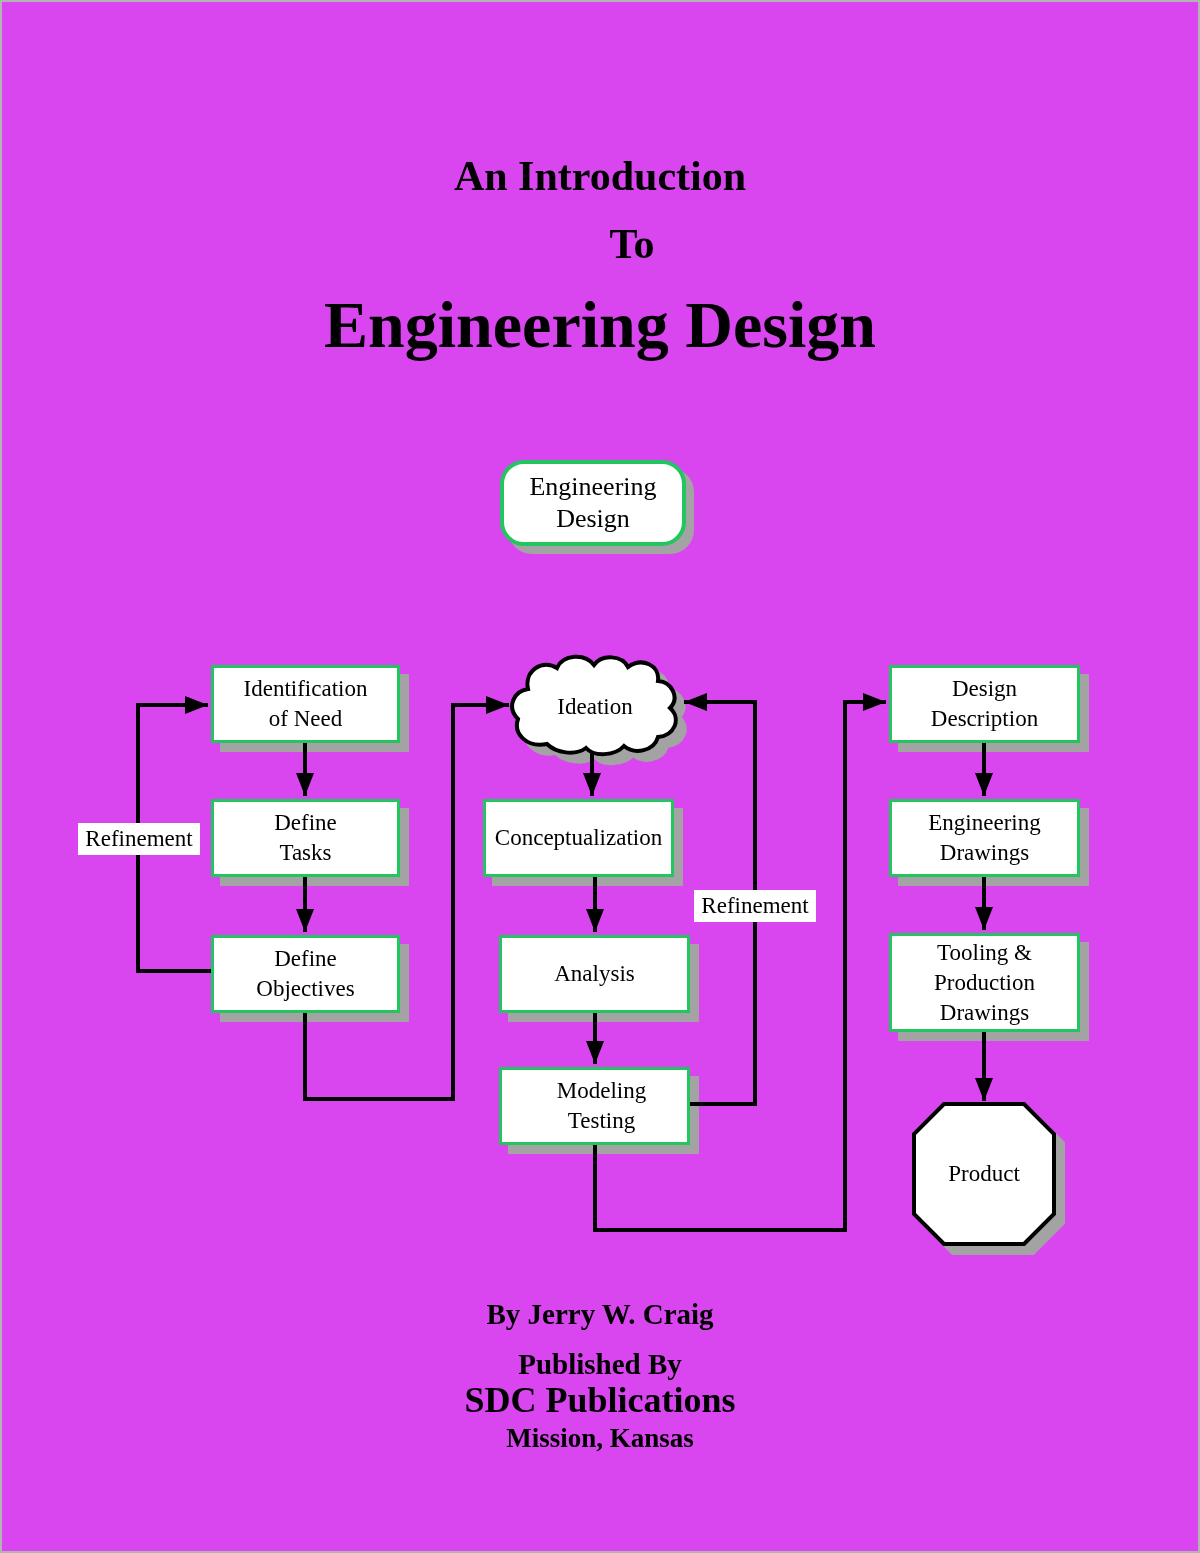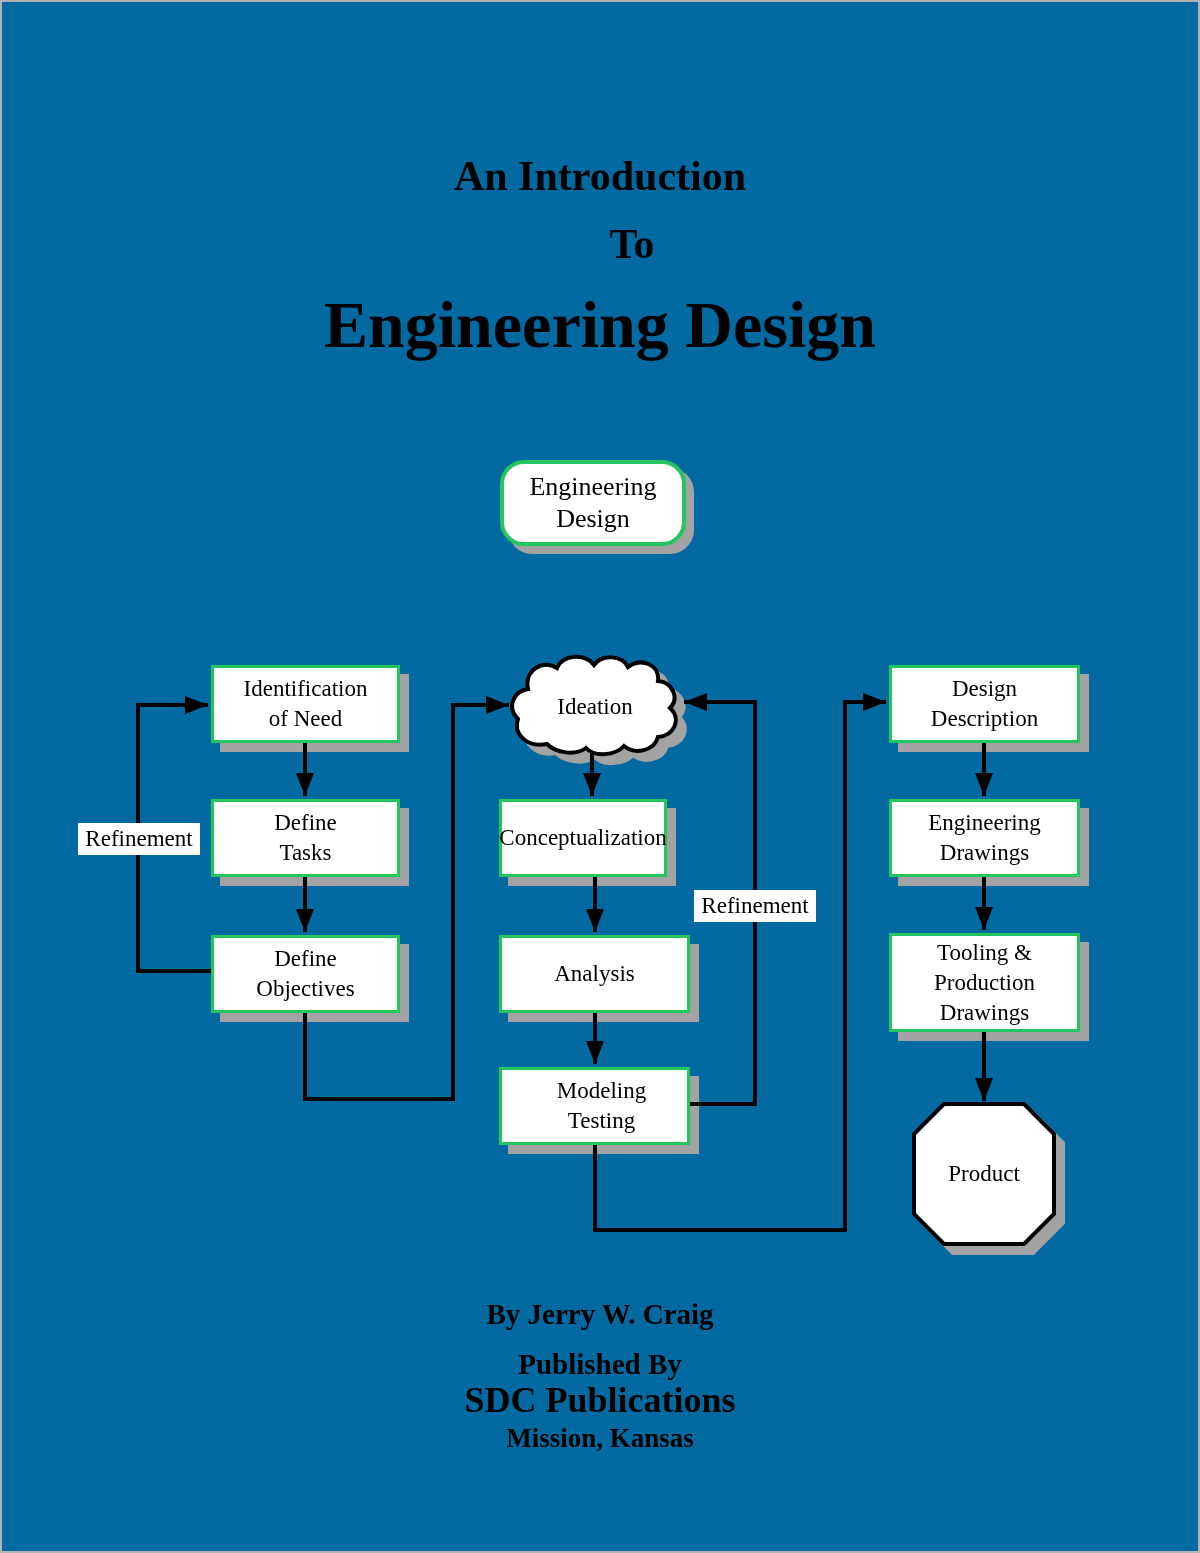--- a/index.html
+++ b/index.html
@@ -1,21 +1,21 @@
 <!DOCTYPE html>
 <html><head>
 <meta charset="utf-8">
 <style>
   html, body { margin: 0; padding: 0; background: #e8e8e8; }
   .page {
     position: relative;
     width: 1200px;
     height: 1553px;
     margin: 0 auto;
-    background: #0369a1;
+    background: #d946ef;
     border: 2px solid #b3b3b3;
     box-sizing: border-box;
     font-family: "Liberation Serif", "DejaVu Serif", serif;
     color: #000000;
     overflow: hidden;
   }
   .centered-text {
     position: absolute;
     left: 0;
     width: 100%;
@@ -86,21 +86,21 @@
   <div class="node rounded-node" style="left:498px; top:458px; width:186px; height:86px;">Engineering
 Design</div>
 
   <div class="node" style="left:209px; top:663px; width:189px; height:78px;">Identification
 of Need</div>
   <div class="node" style="left:209px; top:797px; width:189px; height:78px;">Define
 Tasks</div>
   <div class="node" style="left:209px; top:933px; width:189px; height:78px;">Define
 Objectives</div>
 
-  <div class="node" style="left:497px; top:797px; width:168px; height:78px;">Conceptualization</div>
+  <div class="node" style="left:481px; top:797px; width:191px; height:78px;">Conceptualization</div>
   <div class="node" style="left:497px; top:933px; width:191px; height:78px;">Analysis</div>
   <div class="node" style="left:497px; top:1065px; width:191px; height:78px;padding-left:14px;">Modeling
 Testing</div>
 
   <div class="node" style="left:887px; top:663px; width:191px; height:78px;">Design
 Description</div>
   <div class="node" style="left:887px; top:797px; width:191px; height:78px;">Engineering
 Drawings</div>
   <div class="node" style="left:887px; top:931px; width:191px; height:99px;">Tooling &amp;
 Production

